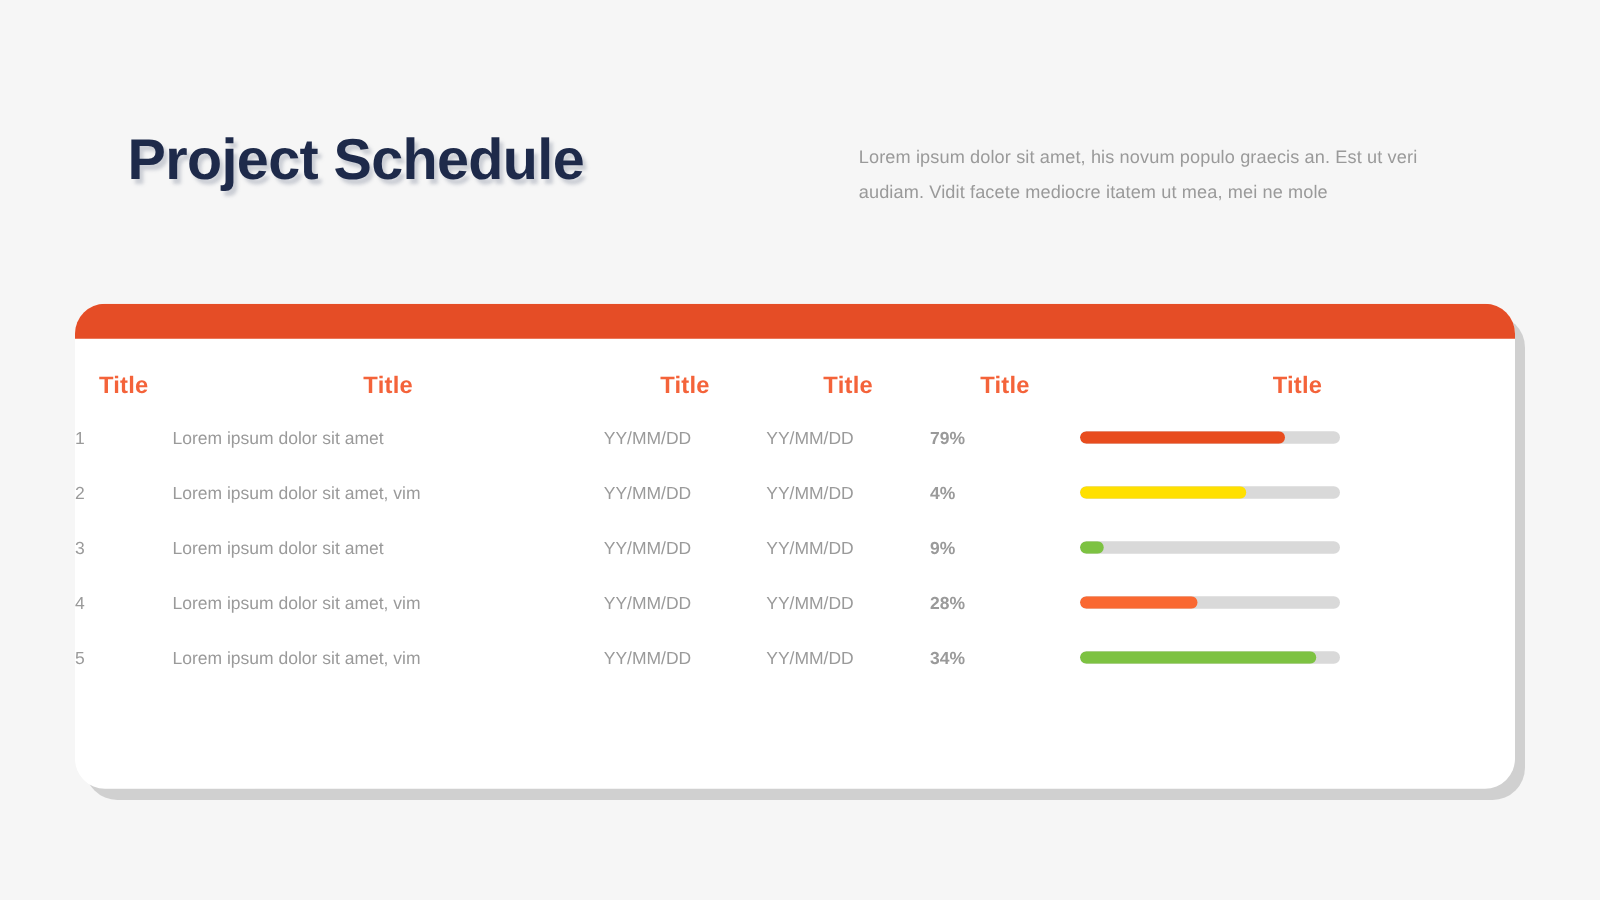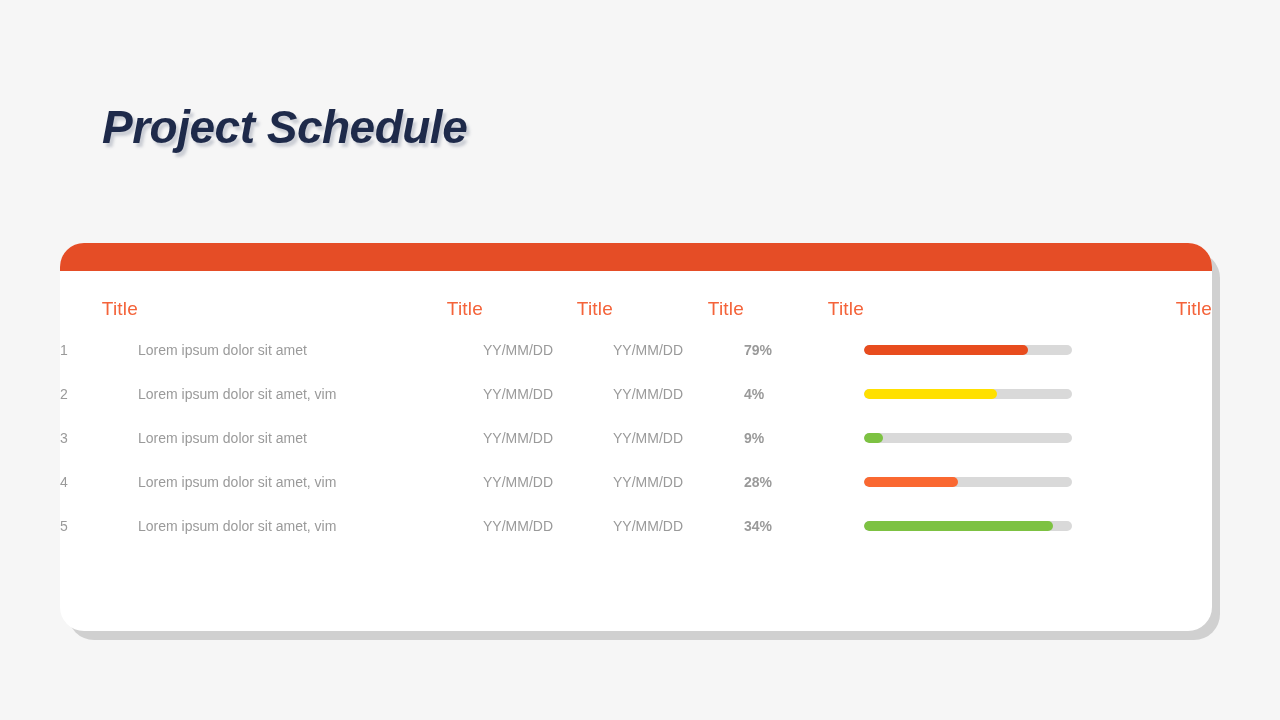--- a/index.html
+++ b/index.html
@@ -16,21 +16,20 @@
     position: relative;
   }
 
   
   #header-area {
     position: absolute;
     left: 0;
     top: 0;
     width: 1280px;
     height: 210px;
-    font-style: italic;
   }
 
   #page-title {
     position: absolute;
     left: 102px;
     top: 100px;
     font-size: 46px;
     font-weight: bold;
     letter-spacing: -0.5px;
     color: #1e2a4a;
@@ -90,25 +89,25 @@
   }
 
   
   table.schedule {
     width: 100%;
     border-collapse: collapse;
     table-layout: fixed;
   }
 
   table.schedule th {
-    font-weight: normal;
+    font-weight: bold;
     font-size: 19px;
     color: #f4633a;
     padding: 27px 0 8px 0;
-    text-align: right;
+    text-align: center;
     letter-spacing: 0.2px;
   }
 
   table.schedule td {
     font-size: 14px;
     color: #9a9a9a;
     padding: 14px 0;
     text-align: left;
     vertical-align: middle;
   }
@@ -165,20 +164,21 @@
     top: 0;
     height: 100%;
     border-radius: 6px;
   }
 </style>
 </head>
 <body style="background: rgb(246, 246, 246);">
 
 <div id="header-area">
   <div id="page-title" style="color: rgb(30, 42, 74);">Project Schedule</div>
+  <div id="subtitle">Lorem ipsum dolor sit amet, his novum populo graecis an. Est ut veri audiam. Vidit facete mediocre itatem ut mea, mei ne mole</div>
 </div>
 
 <div id="card-shadow"></div>
 
 <div id="card">
   <div id="card-top-band" style="background: rgb(229, 77, 38);"></div>
 
   <div id="table-area">
     <table class="schedule">
       <colgroup>

